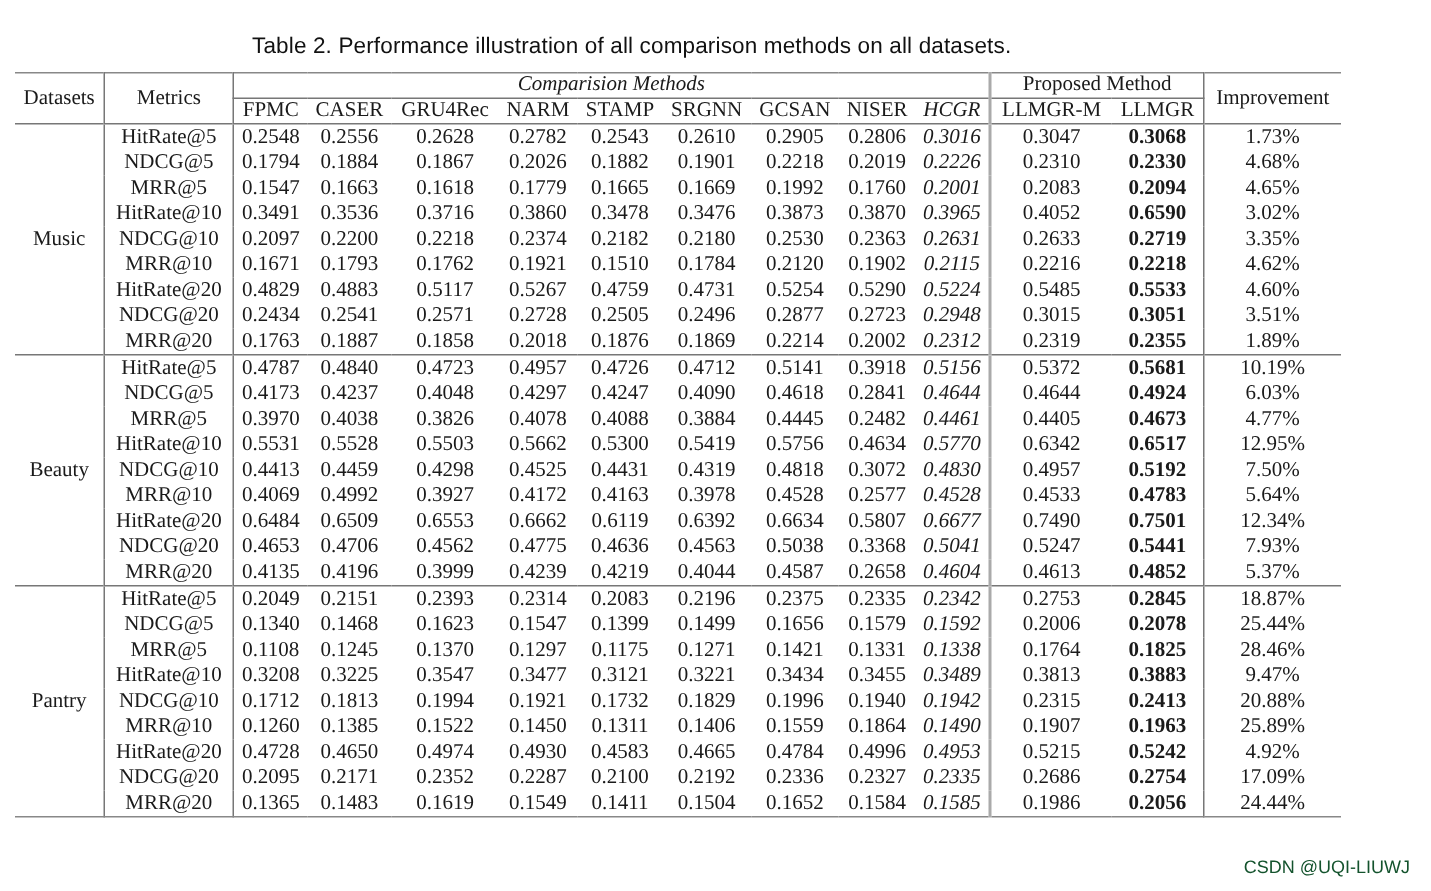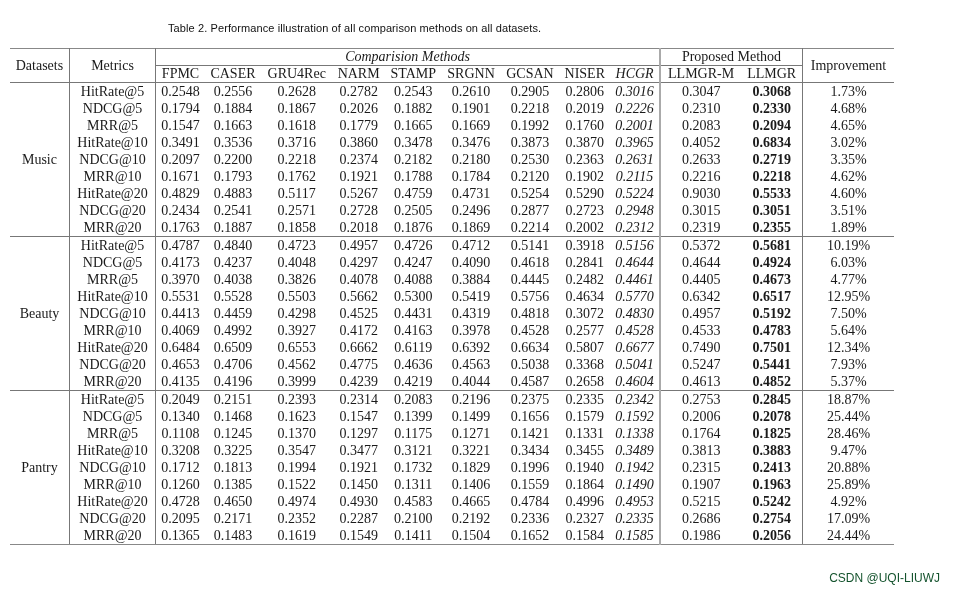--- a/index.html
+++ b/index.html
@@ -1,17 +1,17 @@
 <!DOCTYPE html>
 <html><head>
 <meta charset="utf-8">
 <style>
   html, body { margin:0; padding:0; background:#ffffff; }
   body { width:954px; height:594px; position:relative; overflow:hidden; font-family:"DejaVu Serif", serif; color:#1a1a1a; }
-  .caption { position:absolute; left:168px; top:22px; font-family:"Liberation Sans", sans-serif; font-size:11px; color:#111; letter-spacing:0.1px; }
+  .caption { position:absolute; left:168px; top:22px; font-family:"Liberation Sans", sans-serif; font-size:15px; color:#111; letter-spacing:0.1px; }
   .tbl { position:absolute; left:10px; top:48px; width:884px; border-collapse:collapse; font-family:"Liberation Serif", serif; font-size:14px; }
   .tbl td, .tbl th { padding:0 2px; height:17px; line-height:17px; text-align:center; font-weight:normal; white-space:nowrap; }
   .tbl thead tr.h1 th { height:16px; line-height:16px; }
   .tbl thead tr.h2 th { height:16px; line-height:16px; }
   .top-rule { border-top:1.5px solid #888; }
   .mid-rule td, .mid-rule th { border-top:1px solid #777; }
   .under-group { border-bottom:1px solid #777; }
   .vr { border-right:1px solid #777; }
   .vr2 { border-right:2px solid #aaa;font-style:italic; }
   .bottom-rule td { border-bottom:1.5px solid #888; }
@@ -99,21 +99,21 @@
         <td>0.3491</td>
         <td>0.3536</td>
         <td>0.3716</td>
         <td>0.3860</td>
         <td>0.3478</td>
         <td>0.3476</td>
         <td>0.3873</td>
         <td>0.3870</td>
         <td class="vr2">0.3965</td>
         <td>0.4052</td>
-        <td class="vr bold">0.6834</td>
+        <td class="vr bold">0.6590</td>
         <td>3.02%</td>
       </tr>
       <tr>
         <td class="vr">NDCG@10</td>
         <td>0.2097</td>
         <td>0.2200</td>
         <td>0.2218</td>
         <td>0.2374</td>
         <td>0.2182</td>
         <td>0.2180</td>
@@ -123,41 +123,41 @@
         <td>0.2633</td>
         <td class="vr bold">0.2719</td>
         <td>3.35%</td>
       </tr>
       <tr>
         <td class="vr">MRR@10</td>
         <td>0.1671</td>
         <td>0.1793</td>
         <td>0.1762</td>
         <td>0.1921</td>
-        <td>0.1788</td>
+        <td>0.1510</td>
         <td>0.1784</td>
         <td>0.2120</td>
         <td>0.1902</td>
         <td class="vr2">0.2115</td>
         <td>0.2216</td>
         <td class="vr bold">0.2218</td>
         <td>4.62%</td>
       </tr>
       <tr>
         <td class="vr">HitRate@20</td>
         <td>0.4829</td>
         <td>0.4883</td>
         <td>0.5117</td>
         <td>0.5267</td>
         <td>0.4759</td>
         <td>0.4731</td>
         <td>0.5254</td>
         <td>0.5290</td>
         <td class="vr2">0.5224</td>
-        <td>0.9030</td>
+        <td>0.5485</td>
         <td class="vr bold">0.5533</td>
         <td>4.60%</td>
       </tr>
       <tr>
         <td class="vr">NDCG@20</td>
         <td>0.2434</td>
         <td>0.2541</td>
         <td>0.2571</td>
         <td>0.2728</td>
         <td>0.2505</td>

